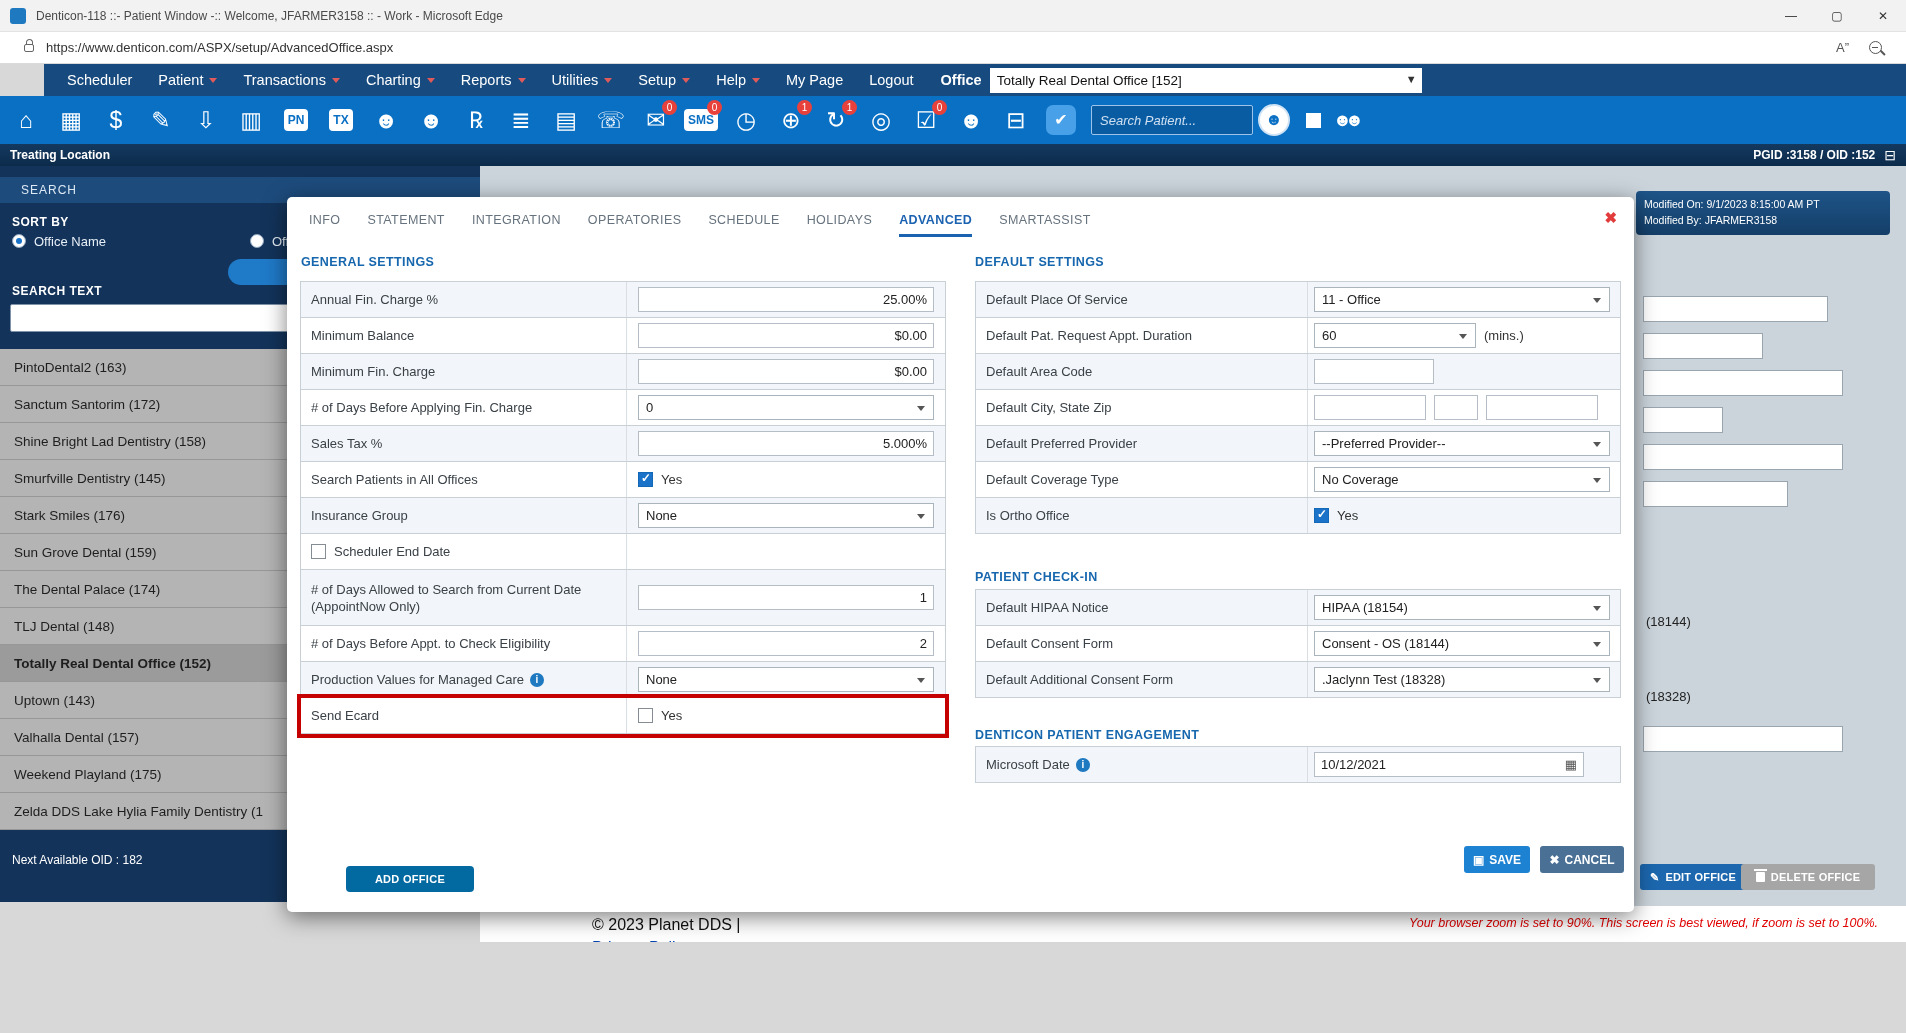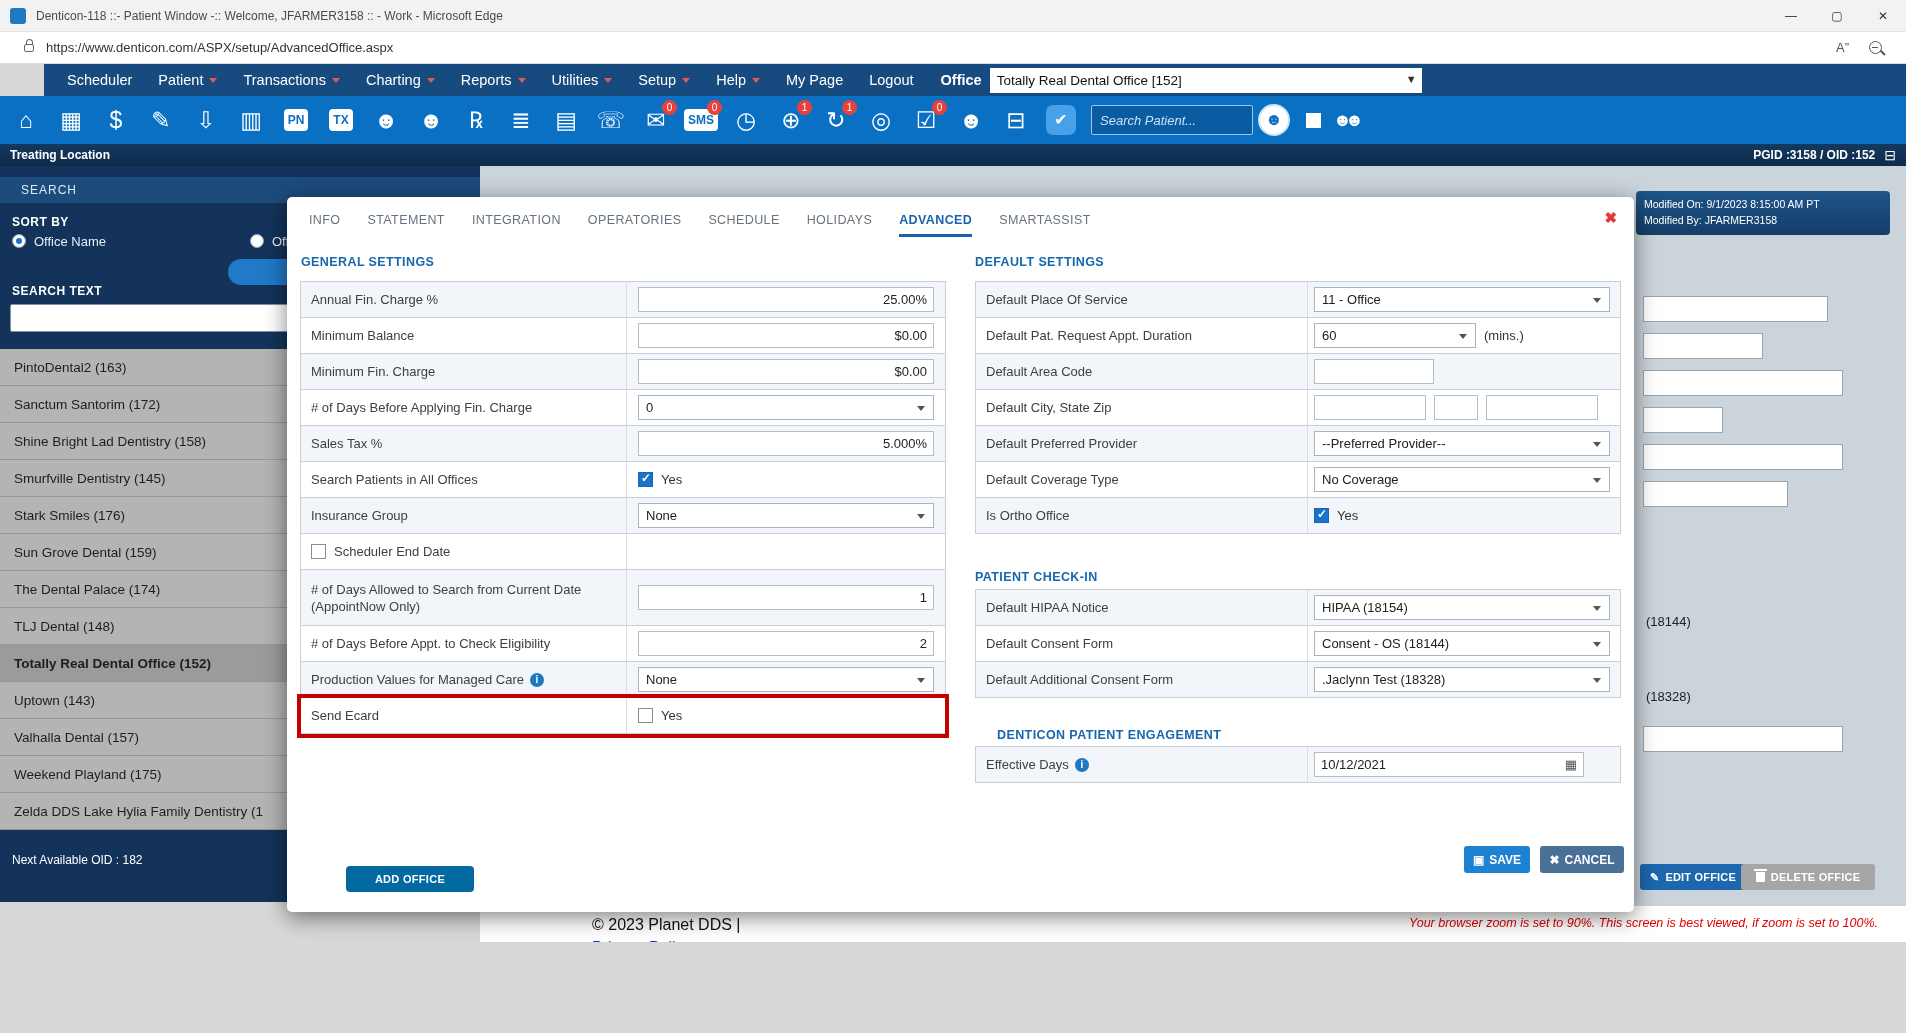--- a/index.html
+++ b/index.html
@@ -98,21 +98,21 @@
   
   #modal{position:absolute;left:287px;top:197px;width:1347px;height:715px;background:#FFF;border-radius:5px;box-shadow:0 5px 22px rgba(0,0,0,.5);z-index:50;}
   #tabs{position:absolute;left:22px;top:16px;display:flex;gap:27px;}
   .tab{font-size:12.5px;color:#66727D;letter-spacing:.4px;padding-bottom:7px;border-bottom:3px solid transparent;cursor:pointer;white-space:nowrap;}
   .tab.active{color:#1B62B0;font-weight:bold;border-bottom-color:#1B62B0;}
   #mclose{position:absolute;right:17px;top:12px;color:#E23B3B;font-size:15px;font-weight:bold;cursor:pointer;}
   .sechead{position:absolute;font-size:12.5px;font-weight:bold;color:#1767AE;letter-spacing:.4px;}
   #gs-head{left:14px;top:58px;}
   #ds-head{left:688px;top:58px;}
   #ci-head{left:688px;top:373px;}
-  #en-head{left:688px;top:531px;margin-left:22px;}
+  #en-head{left:688px;top:531px;}
   .table{position:absolute;border:1px solid #C8D0D6;border-bottom:none;width:646px;}
   #gs-table{left:13px;top:84px;}
   #ds-table{left:688px;top:84px;}
   #ci-table{left:688px;top:392px;}
   #en-table{left:688px;top:549px;}
   .trow{display:flex;min-height:36px;border-bottom:1px solid #C8D0D6;background:#FFF;}
   .trow.alt{background:#F2F6FA;}
   .tlabel{width:326px;border-right:1px solid #D8DEE3;display:flex;align-items:center;padding:0 10px;font-size:13px;color:#3A4147;line-height:17px;}
   .rtab .tlabel{width:332px;}
   .tctrl{flex:1;display:flex;align-items:center;padding:0 11px;gap:8px;}
@@ -563,21 +563,21 @@
         <div class="tctrl">
             <div class="sel">.Jaclynn Test (18328)</div>
           </div>
       </div>
     </div>
 
     <div class="sechead" id="en-head">DENTICON PATIENT ENGAGEMENT</div>
     <div class="table rtab" id="en-table">
       <div class="trow alt">
         <div class="tlabel">
-          <span>Effective Days</span>
+          <span>Microsoft Date</span>
           <span class="info">i</span>
         </div>
         <div class="tctrl">
           <div class="tin datein">
             <span>10/12/2021</span>
             <span class="calicon">▦</span>
           </div>
         </div>
       </div>
     </div>

